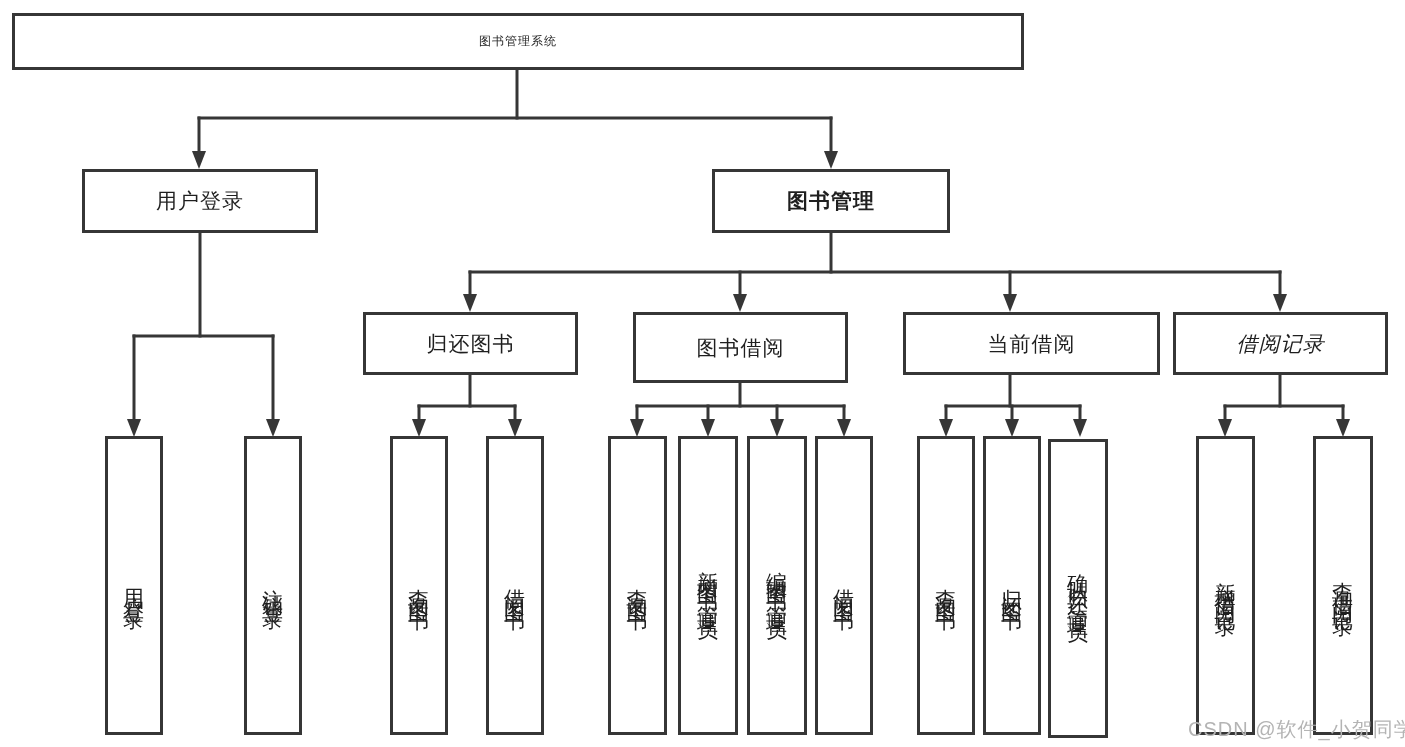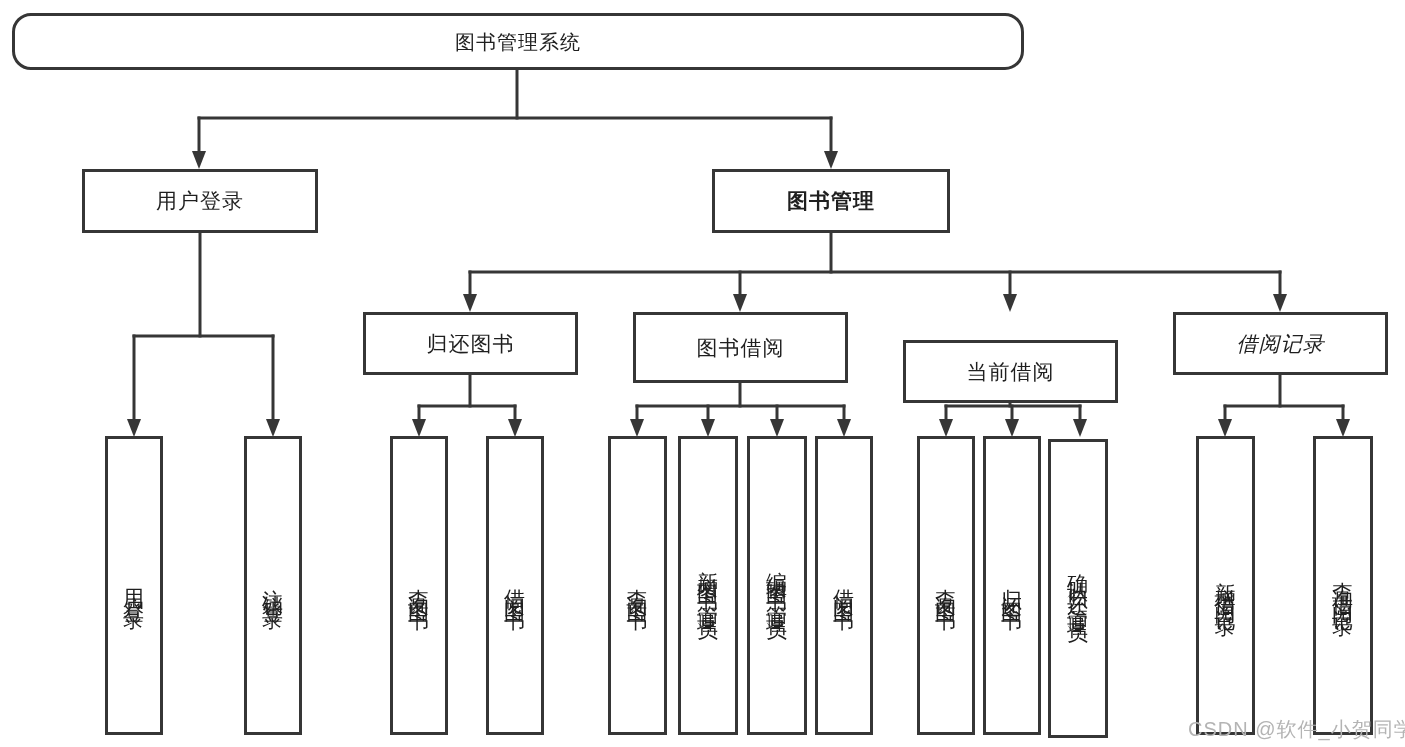--- a/index.html
+++ b/index.html
@@ -29,21 +29,21 @@
     line-height: 1.2;
     letter-spacing: 1px;
     text-align: center;
   }
   .vbox {
     writing-mode: vertical-rl;
     text-orientation: mixed;
     letter-spacing: 7px;
     font-size: 21px;
   }
-  .root-box { font-size: 20px; border-radius: 19px; }
+  .root-box { font-size: 12px; }
   .watermark {
     position: absolute;
     left: 1188px;
     top: 716px;
     font-size: 20px;
     color: #b4b4b4;
     letter-spacing: 1px;
     white-space: nowrap;
   }
 </style>
@@ -122,21 +122,21 @@
     </g>
   </svg>
 
   <div class="box root-box" style="left:12px; top:13px; width:1012px; height:57px;">图书管理系统</div>
 
   <div class="box" style="left:82px; top:169px; width:236px; height:64px;">用户登录</div>
   <div class="box" style="left:712px; top:169px; width:238px; height:64px;font-weight:bold;">图书管理</div>
 
   <div class="box" style="left:363px; top:312px; width:215px; height:63px;">归还图书</div>
   <div class="box" style="left:633px; top:312px; width:215px; height:71px;">图书借阅</div>
-  <div class="box" style="left:903px; top:312px; width:215px; height:63px;margin-top:28px;">当前借阅</div>
+  <div class="box" style="left:903px; top:312px; width:257px; height:63px;">当前借阅</div>
   <div class="box" style="left:1173px; top:312px; width:215px; height:63px;font-style:italic;">借阅记录</div>
 
   <div class="box vbox" style="left:105px; top:436px; width:58px; height:299px;">用户登录</div>
   <div class="box vbox" style="left:244px; top:436px; width:58px; height:299px;">注销登录</div>
 
   <div class="box vbox" style="left:390px; top:436px; width:58px; height:299px;">查询图书</div>
   <div class="box vbox" style="left:486px; top:436px; width:58px; height:299px;">借阅图书</div>
 
   <div class="box vbox" style="left:608px; top:436px; width:59px; height:299px;">查询图书</div>
   <div class="box vbox" style="left:678px; top:436px; width:60px; height:299px;">新增图书（管理员）</div>

